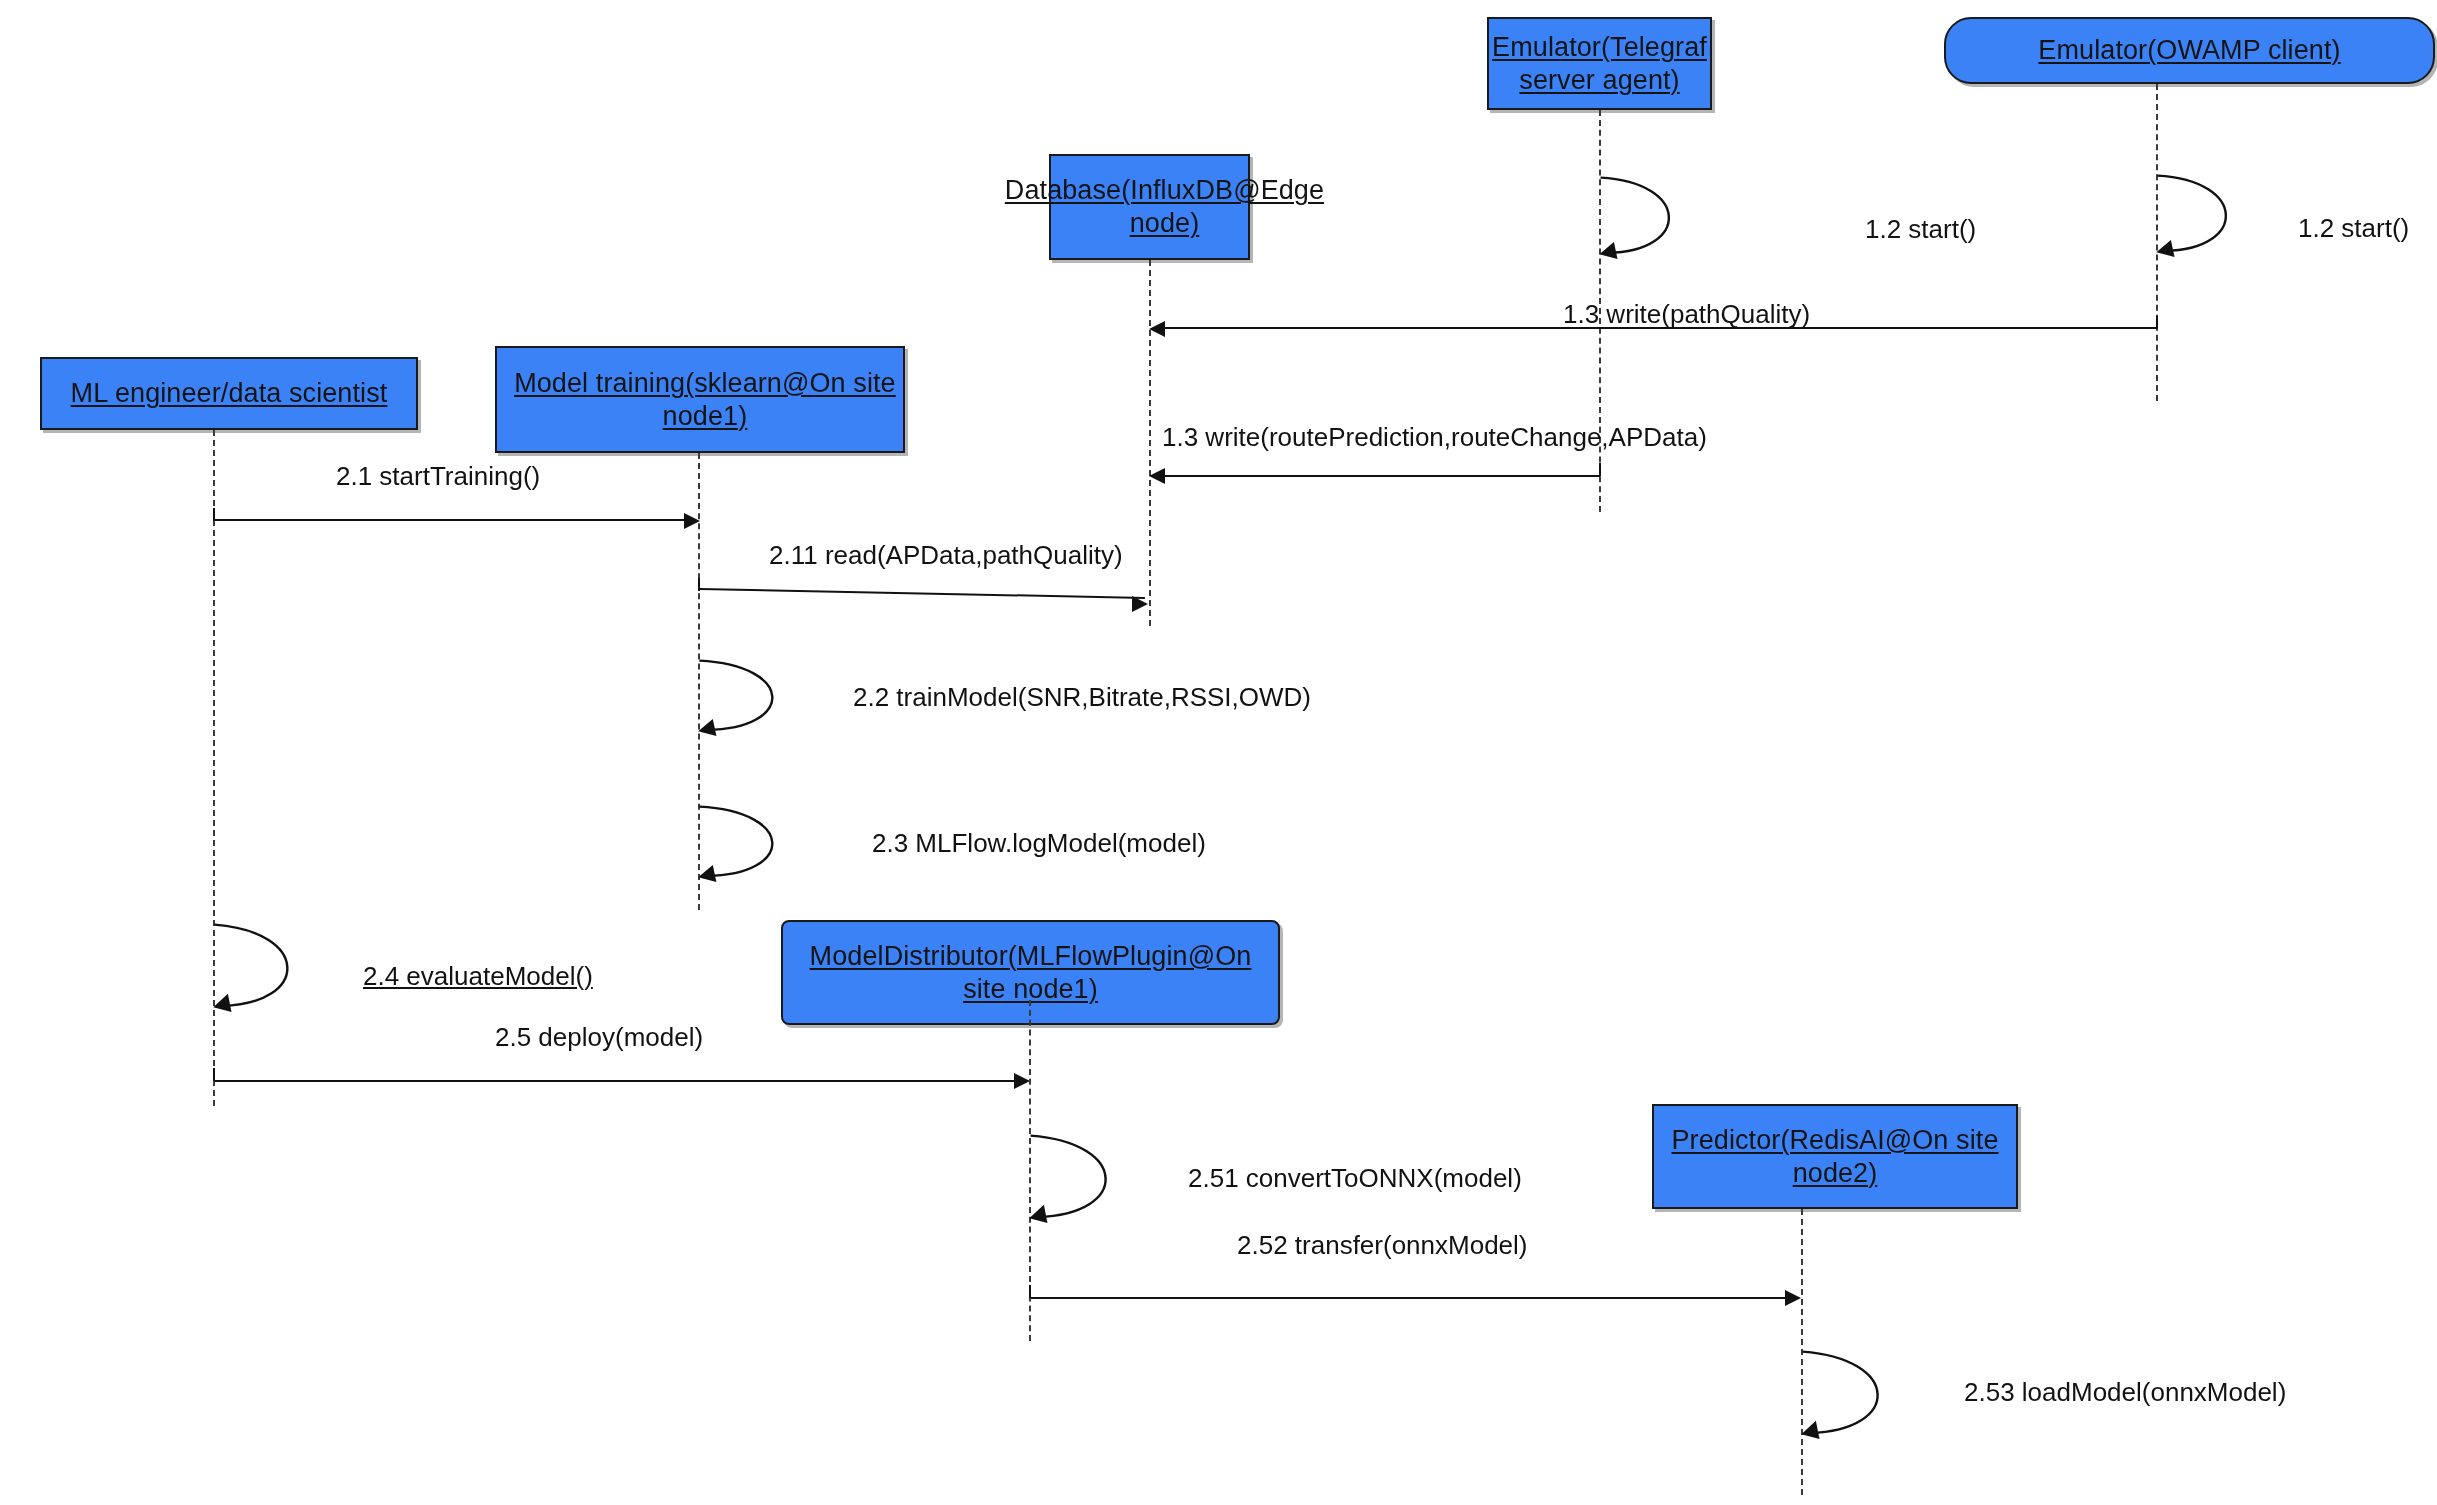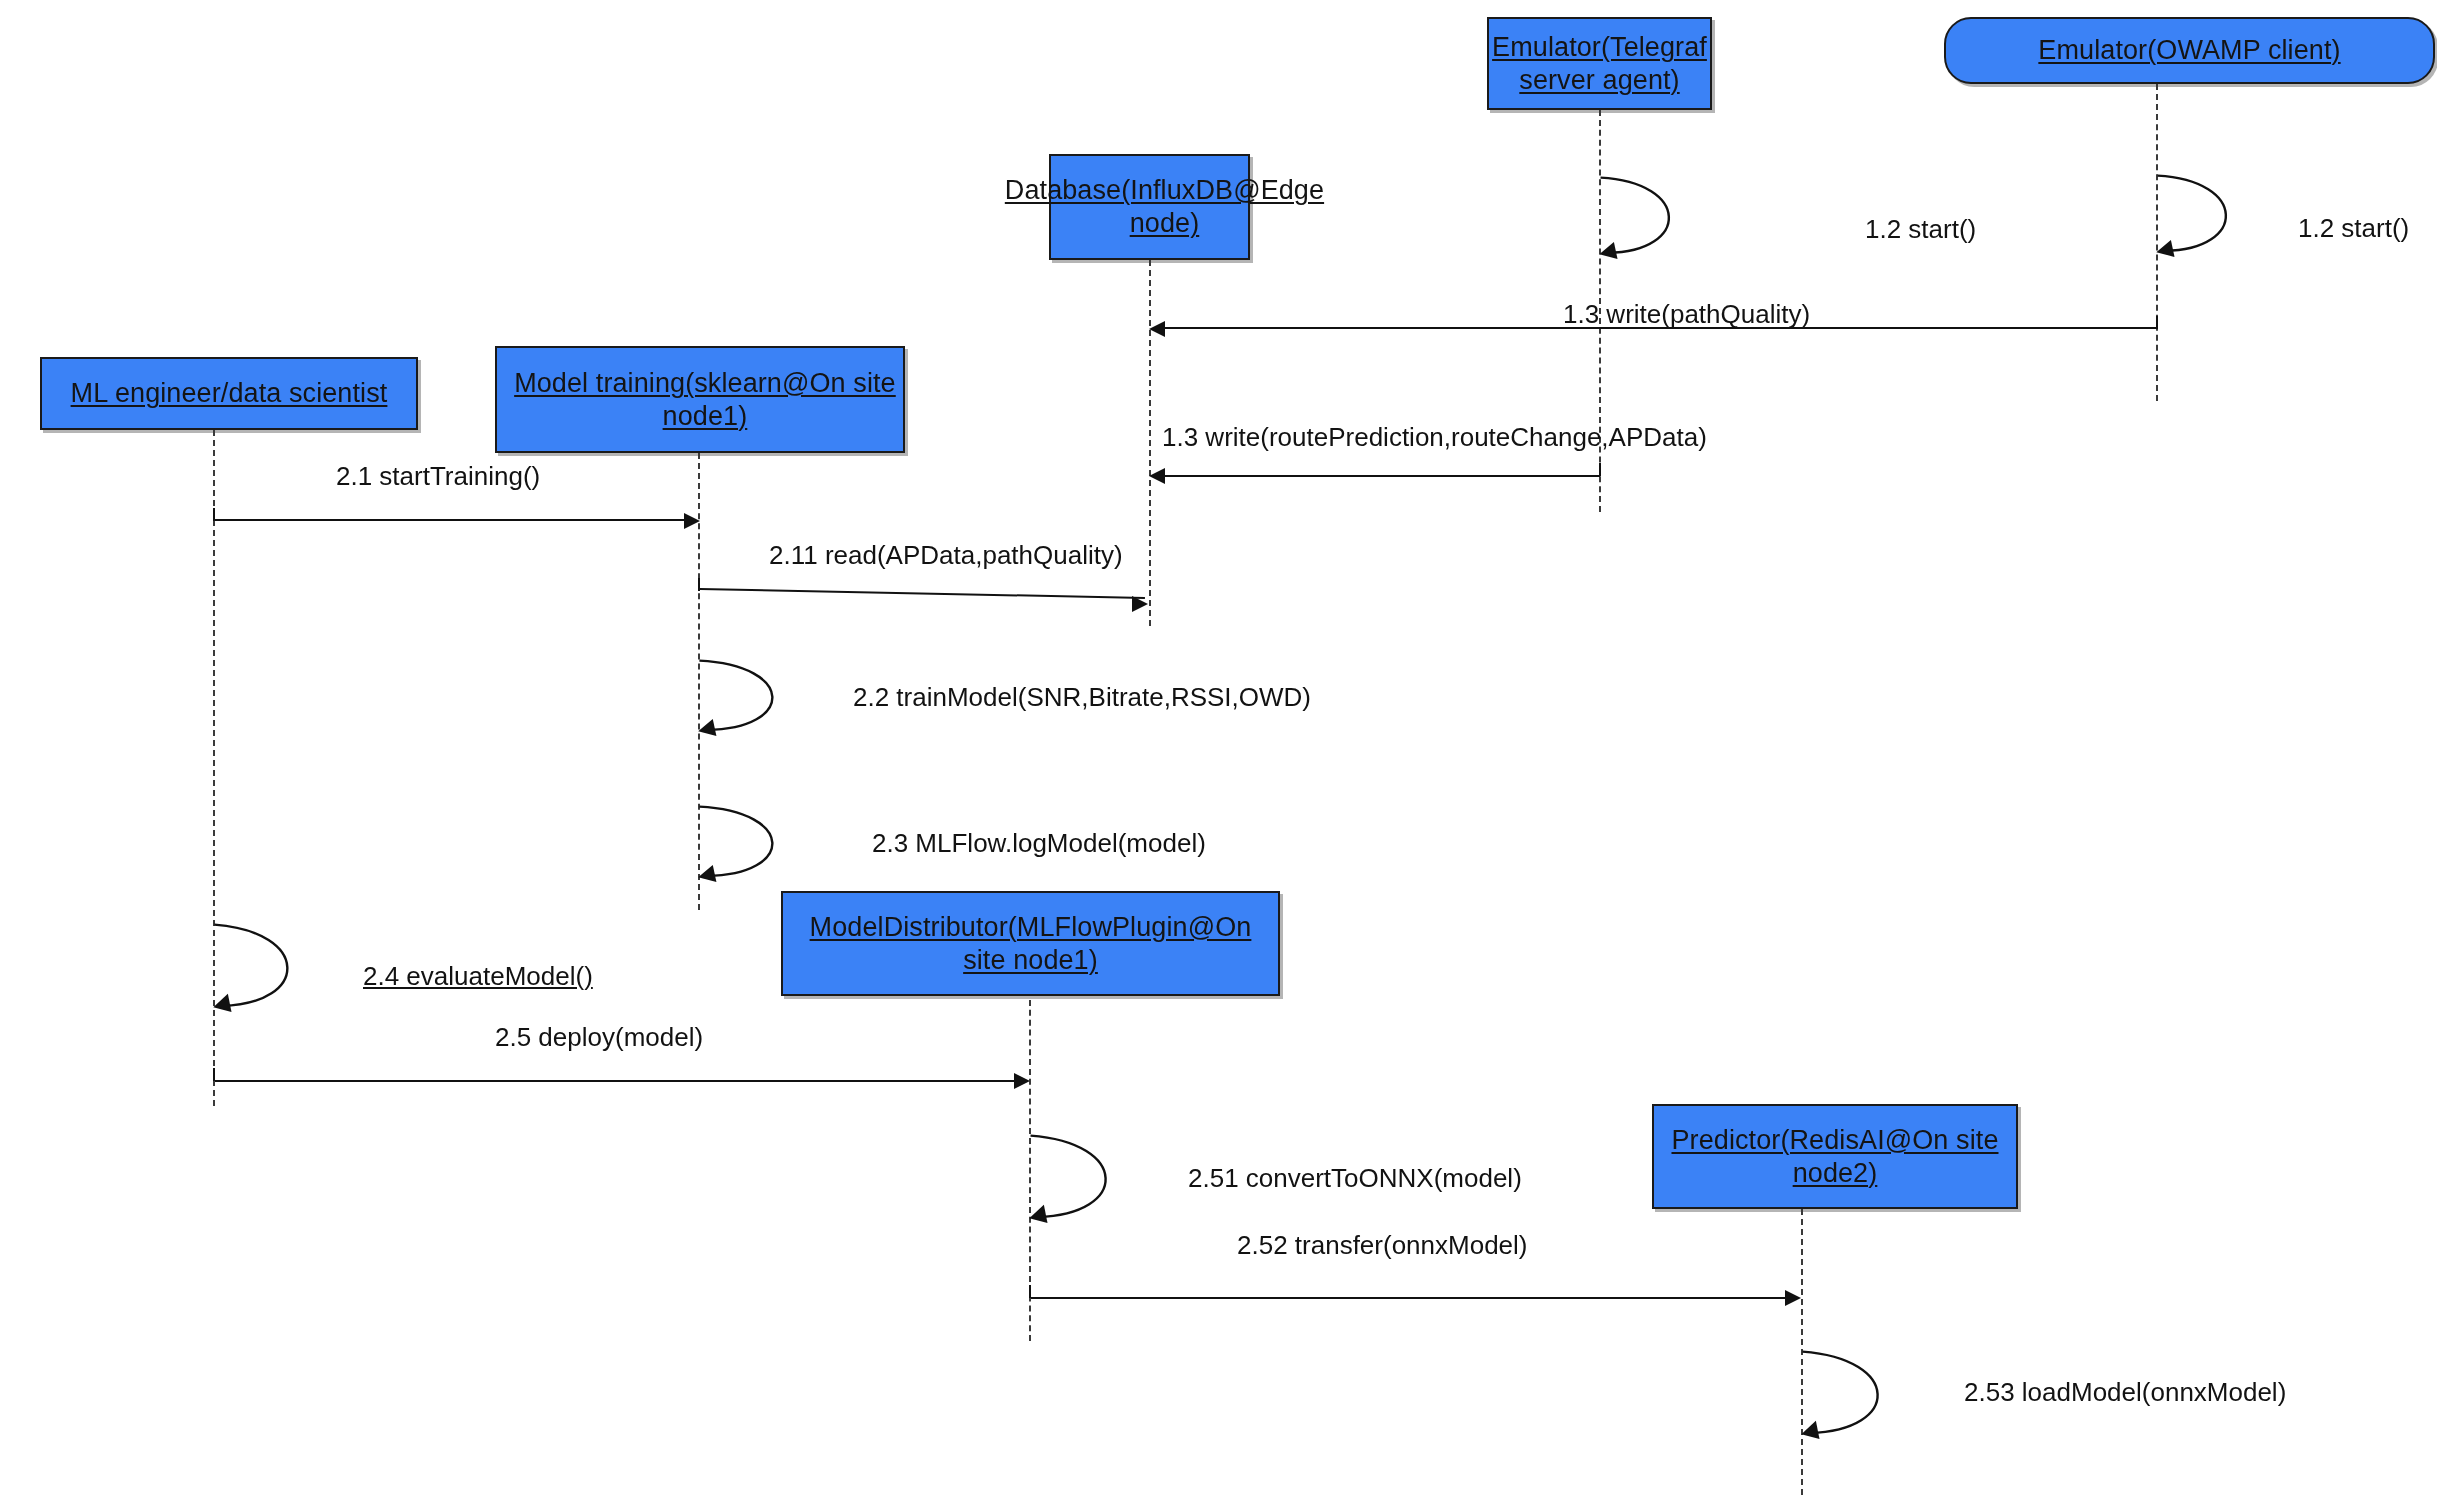--- a/index.html
+++ b/index.html
@@ -94,21 +94,21 @@
   </div>
 
   <div class="actor-box" style="left:40px;top:357px;width:378px;height:73px;">
     <span class="actor-label">ML engineer/data scientist</span>
   </div>
 
   <div class="actor-box" style="left:495px;top:346px;width:410px;height:107px;padding-left:16px;">
     <span class="actor-label">Model training(sklearn@On site node1)</span>
   </div>
 
-  <div class="actor-box" style="left:781px;top:891px;width:499px;height:105px;">
+  <div class="actor-box" style="left:781px;top:920px;width:499px;height:105px;border-radius:8px;">
     <span class="actor-label">ModelDistributor(MLFlowPlugin@On site node1)</span>
   </div>
 
   <div class="actor-box" style="left:1652px;top:1104px;width:366px;height:105px;">
     <span class="actor-label">Predictor(RedisAI@On site node2)</span>
   </div>
 
   <div class="lifeline" style="left:1599px;top:110px;height:402px;"></div>
   <div class="lifeline" style="left:2156px;top:84px;height:317px;"></div>
   <div class="lifeline" style="left:1149px;top:260px;height:366px;"></div>

